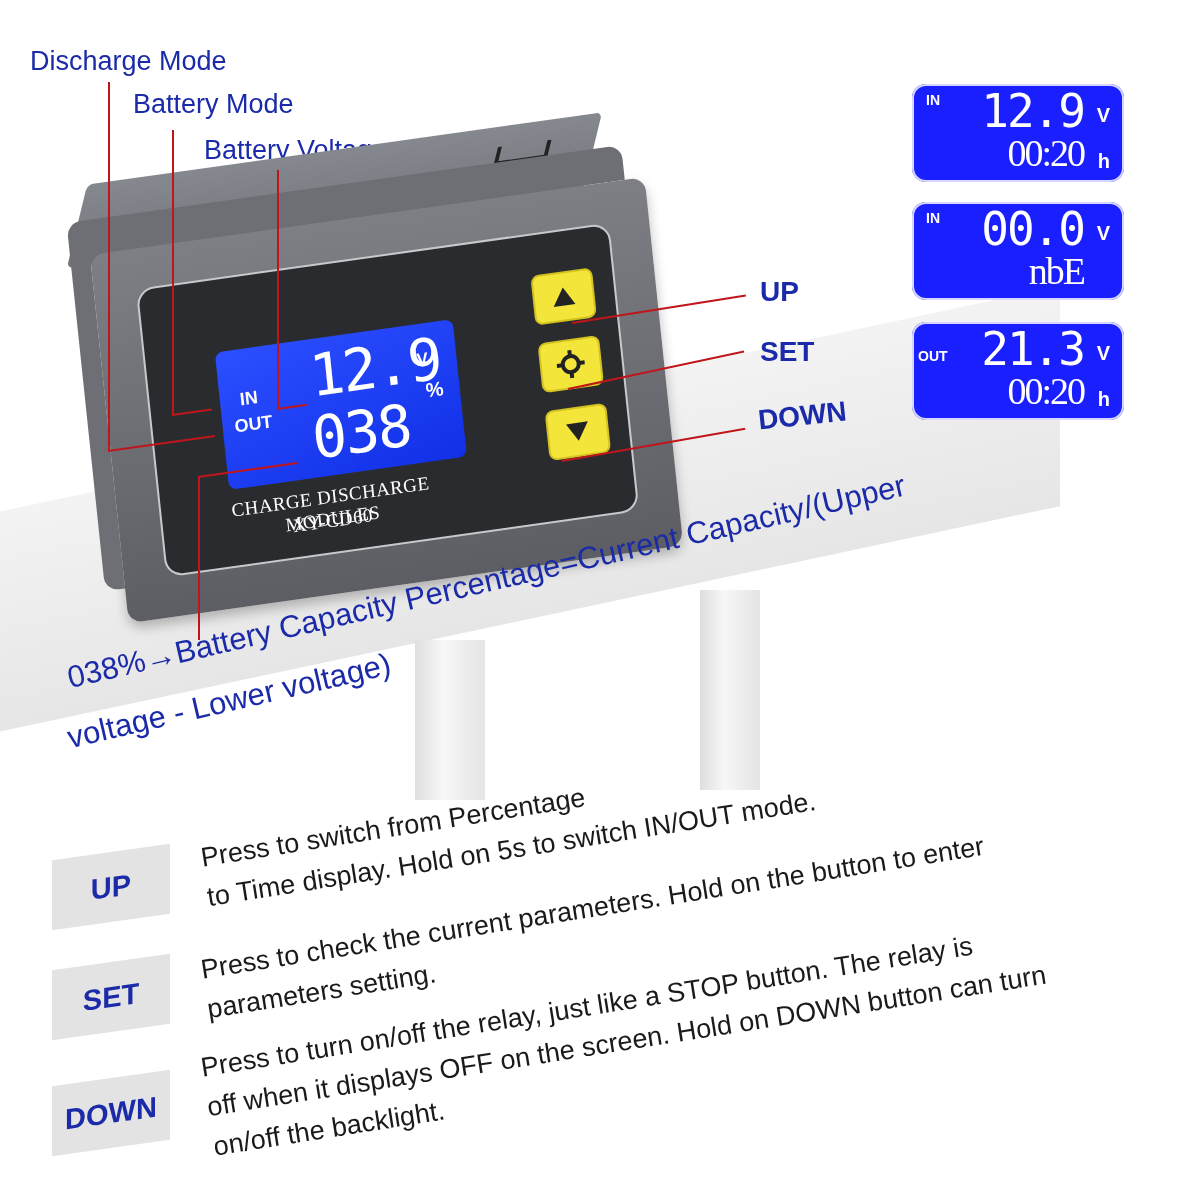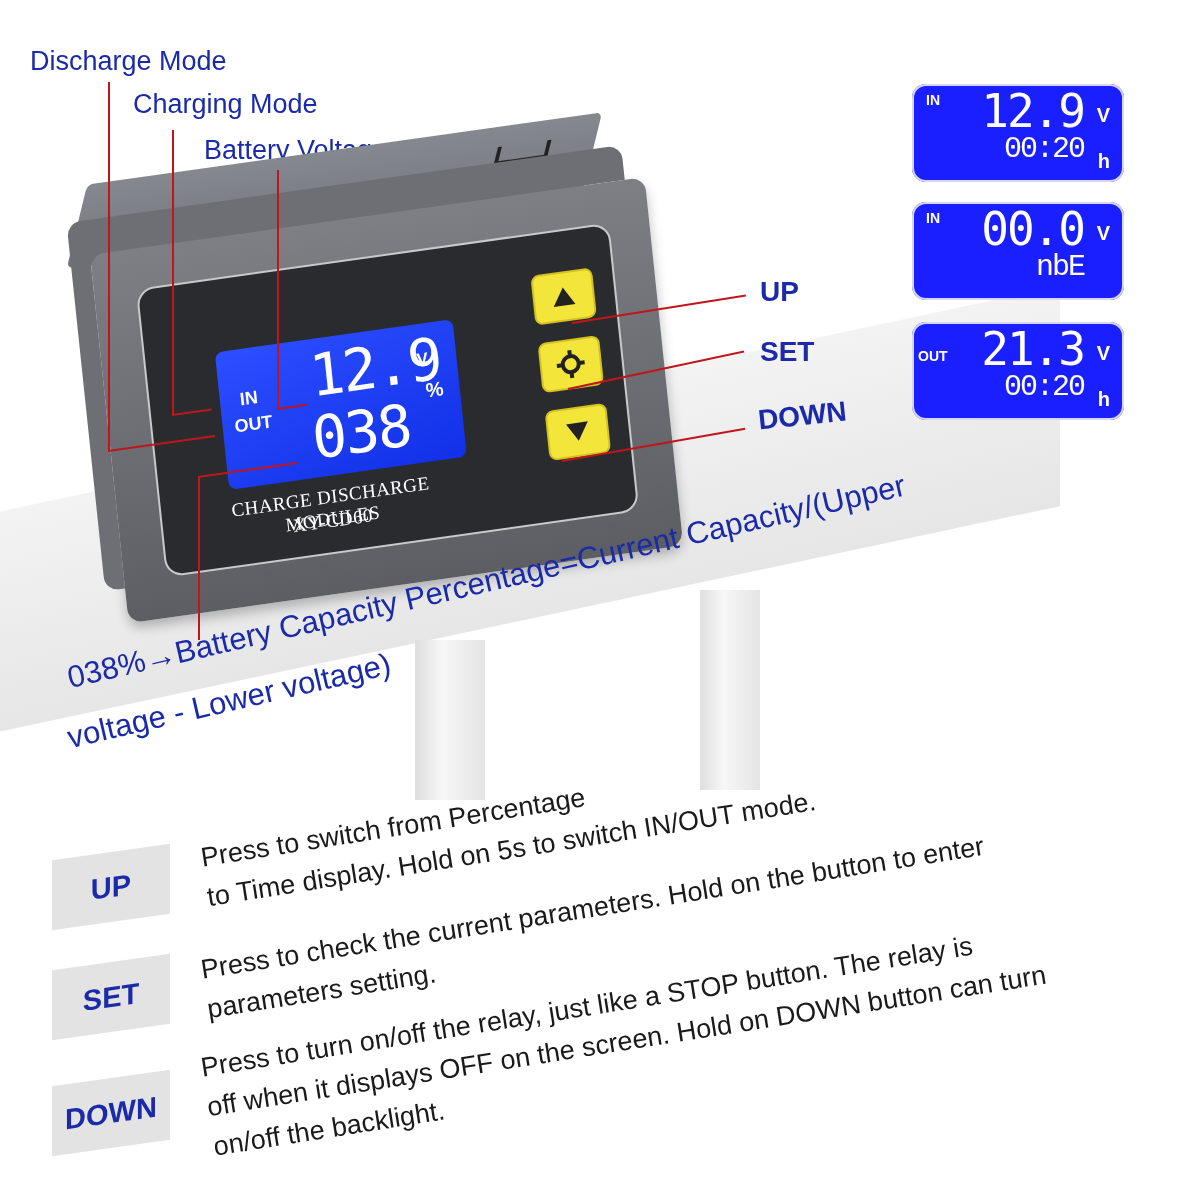--- a/index.html
+++ b/index.html
@@ -20,38 +20,38 @@
   .printed{position:absolute;color:#fff;font-family:"Liberation Serif",serif;font-size:19px;text-align:center;letter-spacing:.5px;}
   .key{position:absolute;width:58px;height:46px;background:#f3e53a;border-radius:8px;border:2px solid #d4c221;display:flex;align-items:center;justify-content:center;}
   
   .callout{position:absolute;color:#1a2aa8;font-size:27px;white-space:nowrap;text-align:center;}
   .callout-bold{position:absolute;color:#1a2aa8;font-size:28px;font-weight:bold;white-space:nowrap;}
   .rline{position:absolute;background:#c0161b;}
   
   .mini{position:absolute;left:912px;width:212px;height:98px;background:#1a1fff;border-radius:14px;box-shadow:0 0 0 2px #d6d6ff inset;}
   .mini-tag{position:absolute;left:14px;top:8px;color:#fff;font-weight:bold;font-size:14px;}
   .mini-l1{position:absolute;right:40px;top:4px;color:#fff;font-family:"DejaVu Sans Mono",monospace;font-size:46px;letter-spacing:-2px;line-height:1;}
-  .mini-l2{position:absolute;right:40px;top:50px;color:#fff;font-family:Liberation Mono, monospace;font-size:30px;letter-spacing:-2px;line-height:1;}
+  .mini-l2{position:absolute;right:40px;top:50px;color:#fff;font-family:Liberation Serif, serif;font-size:38px;letter-spacing:-2px;line-height:1;}
   .mini-u1{position:absolute;right:14px;top:20px;color:#fff;font-weight:bold;font-size:20px;}
   .mini-u2{position:absolute;right:14px;top:66px;color:#fff;font-weight:bold;font-size:20px;}
   
   .formula{position:absolute;color:#1a2aa8;font-size:31px;white-space:nowrap;transform-origin:left bottom;}
   
   .btn-badge{position:absolute;left:52px;width:118px;height:70px;background:#e3e3e3;display:flex;align-items:center;justify-content:center;color:#1a2aa8;font-weight:bold;font-size:29px;transform:skewY(-8deg);}
   .instr{position:absolute;left:198px;color:#1a1a1a;font-size:27px;line-height:40px;white-space:nowrap;transform-origin:left top;transform:rotate(-9deg);}
 </style>
 </head>
 <body>
 
 <div class="shelf-top"></div>
 <div class="leg" style="left:415px;top:640px;width:70px;height:160px;"></div>
 <div class="leg" style="left:700px;top:590px;width:60px;height:200px;"></div>
 
 <div class="callout" style="left:30px;top:46px;">Discharge Mode</div>
-<div class="callout" style="left:133px;top:89px;">Charging Mode</div>
+<div class="callout" style="left:133px;top:89px;">Battery Mode</div>
 <div class="callout" style="left:204px;top:135px;">Battery Voltage</div>
 
 <div class="device">
   <div class="housing-top">
     <div class="clip" style="left:70px;top:40px;"></div>
     <div class="clip" style="left:420px;top:20px;"></div>
   </div>
   <div class="housing"></div>
   <div class="bezel">
     <div class="lcd">

